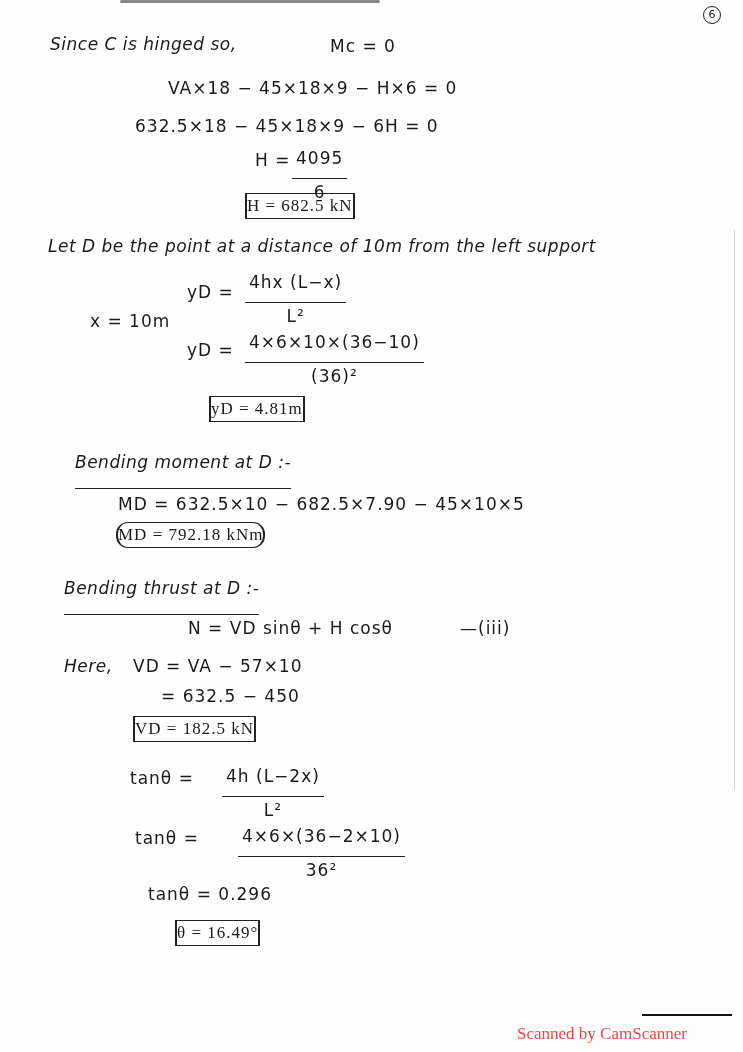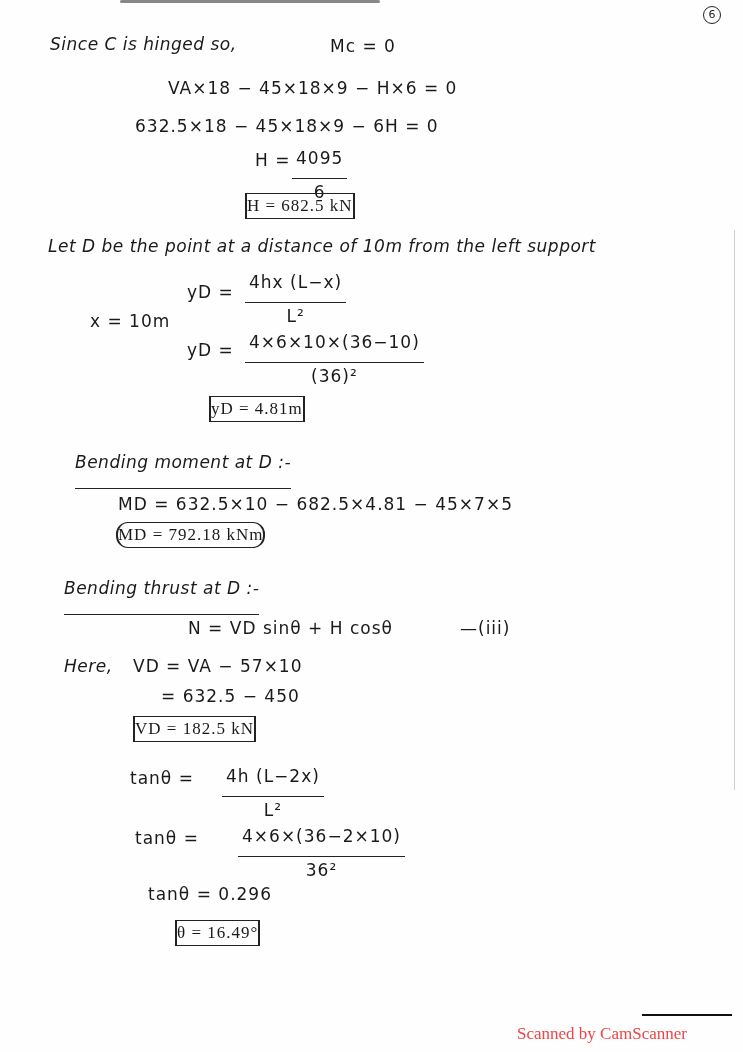--- a/index.html
+++ b/index.html
@@ -51,21 +51,21 @@
   </div>
   <div class="line math" style="left:90px;top:311px;">x = 10m</div>
   <div class="line math" style="left:187px;top:340px;">yD =</div>
   <div class="frac math" style="left:245px;top:332px;">
     <span class="num">4×6×10×(36−10)</span>
     <span class="den">(36)²</span>
   </div>
   <div class="boxed" style="left:186px;top:396px;margin-left:23px;">yD = 4.81m</div>
 
   <div class="line underline" style="left:75px;top:452px;">Bending moment at D :-</div>
-  <div class="line math" style="left:118px;top:494px;">MD = 632.5×10 − 682.5×4.81 − 45×7×5</div>
+  <div class="line math" style="left:118px;top:494px;">MD = 632.5×10 − 682.5×7.90 − 45×10×5</div>
   <div class="boxed" style="left:116px;top:522px;border-radius:12px;">MD = 792.18 kNm</div>
 
   <div class="line underline" style="left:64px;top:578px;">Bending thrust at D :-</div>
   <div class="line math" style="left:188px;top:618px;">N = VD sinθ + H cosθ</div>
   <div class="line math" style="left:460px;top:618px;">—(iii)</div>
 
   <div class="line" style="left:64px;top:656px;">Here,</div>
   <div class="line math" style="left:133px;top:656px;">VD = VA − 57×10</div>
   <div class="line math" style="left:161px;top:686px;">= 632.5 − 450</div>
   <div class="boxed" style="left:133px;top:716px;">VD = 182.5 kN</div>

